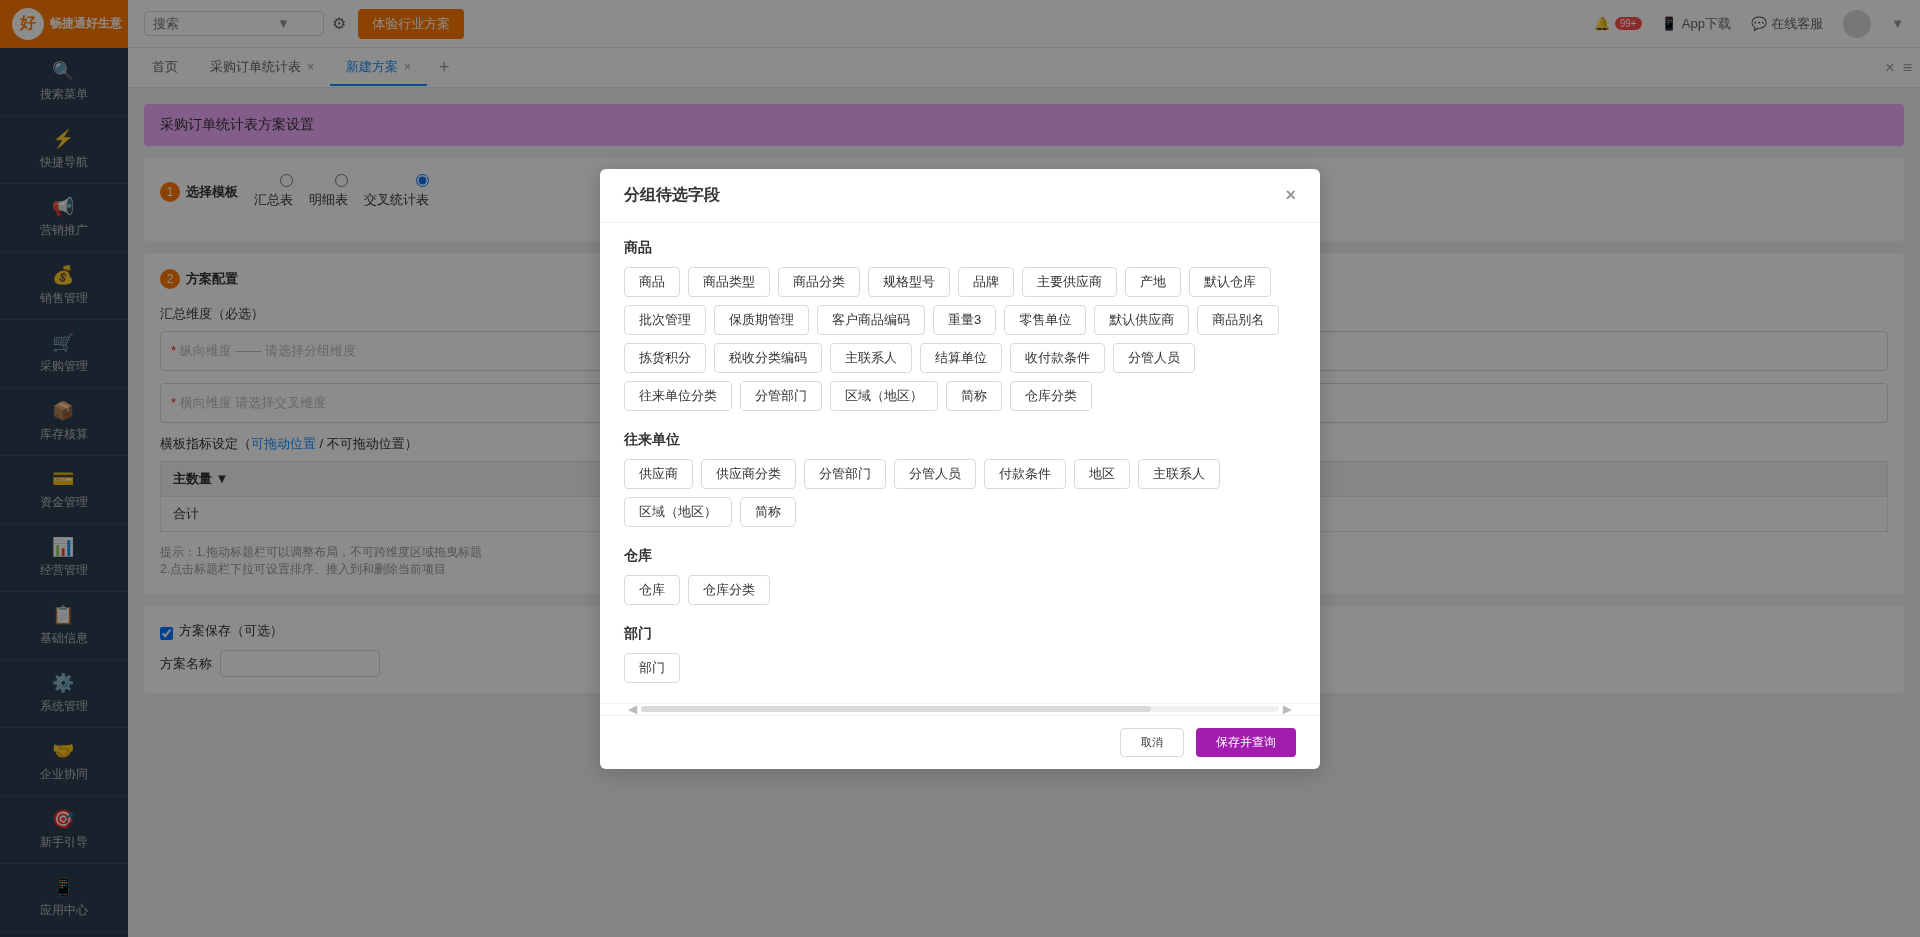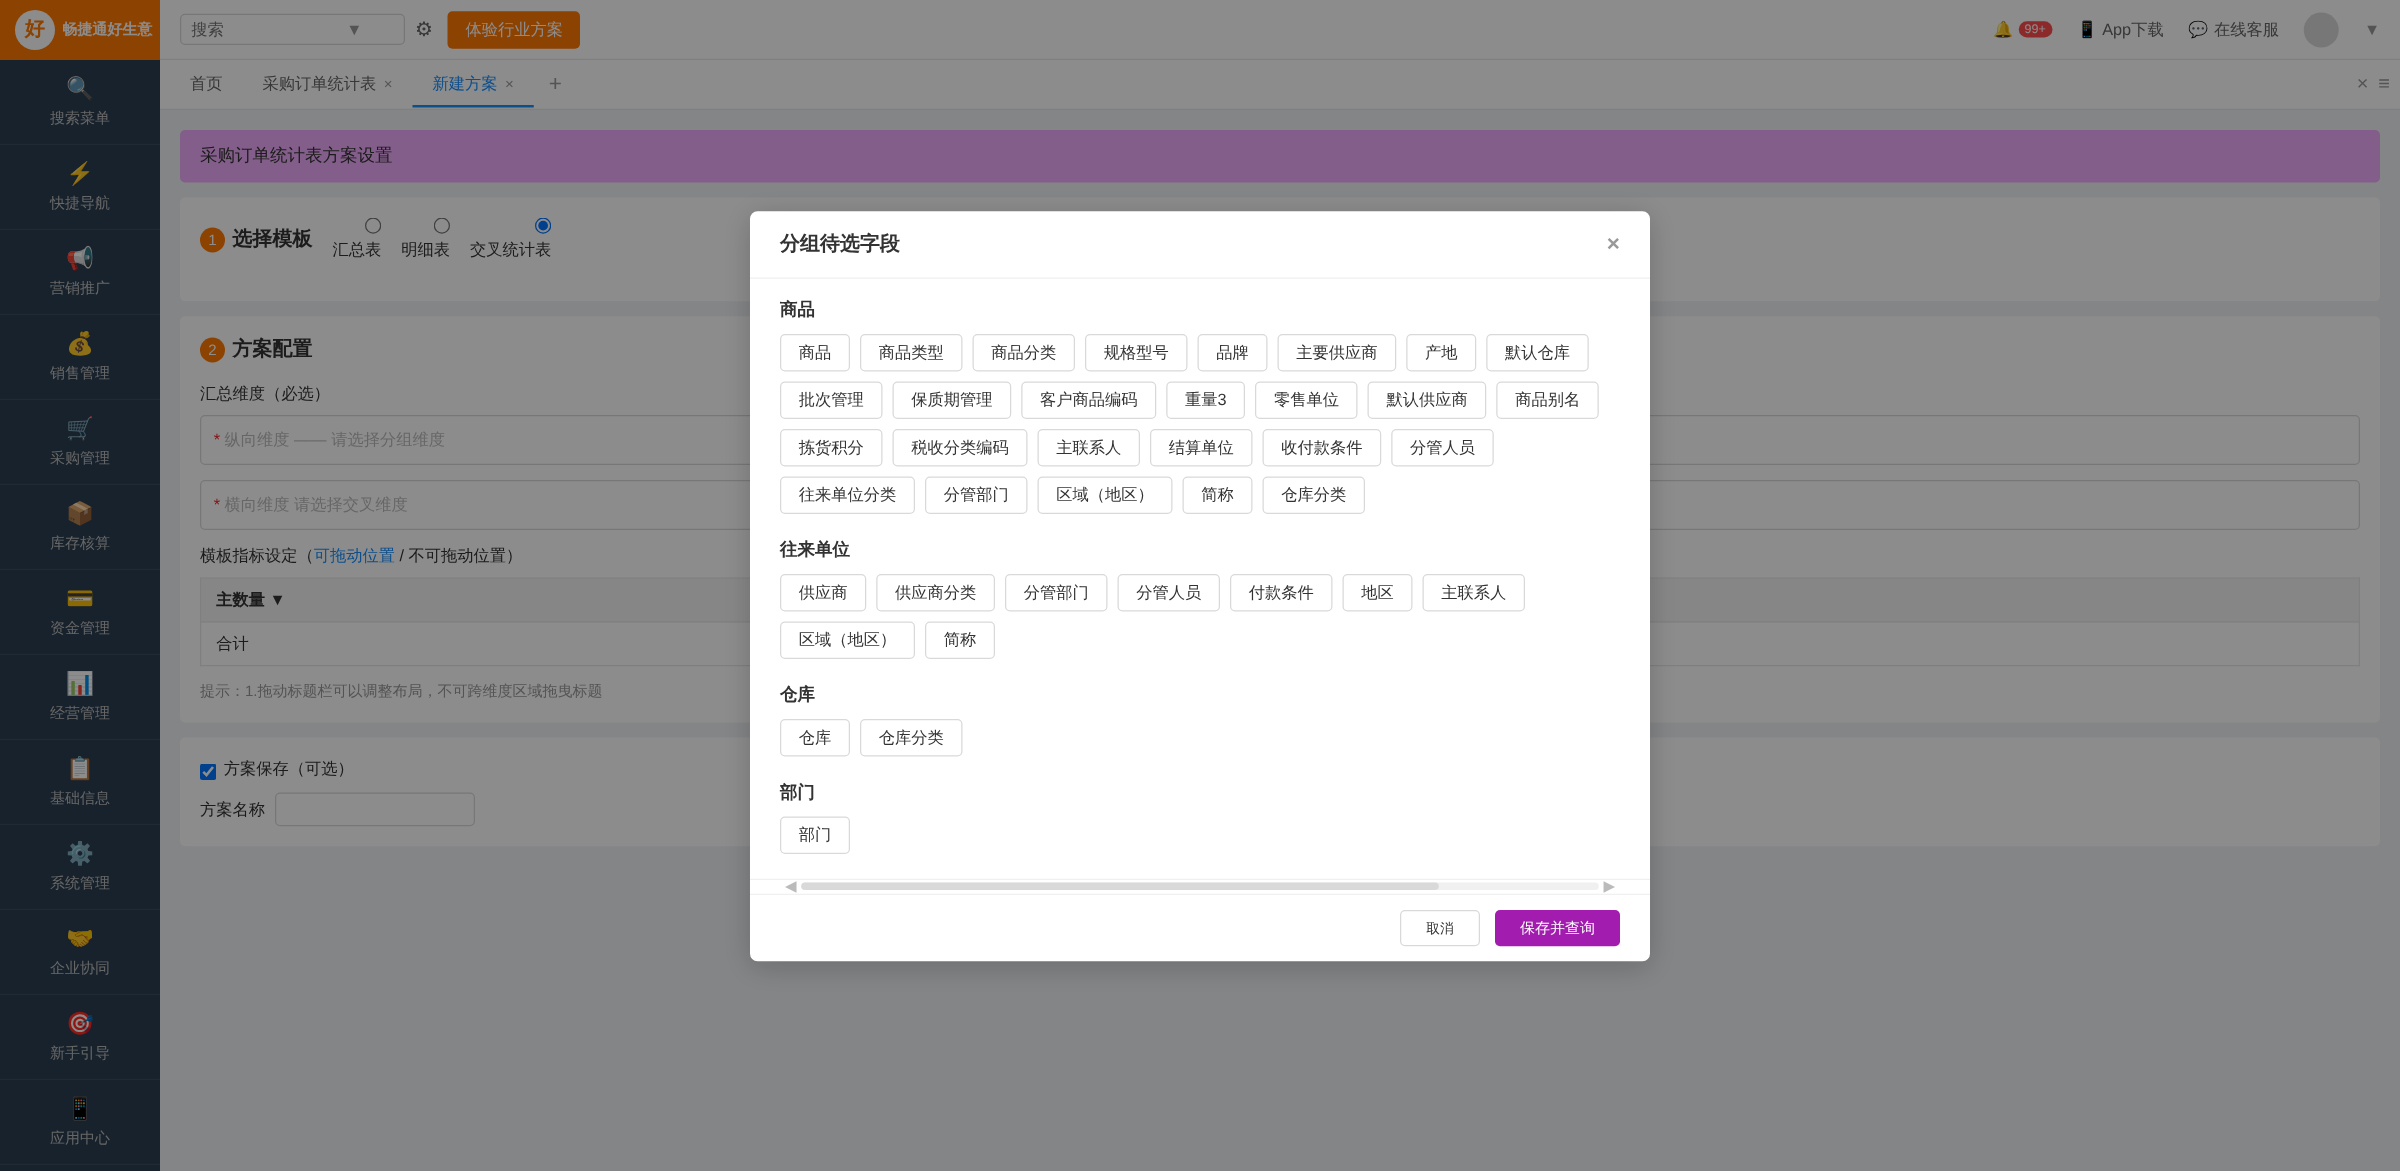--- a/index.html
+++ b/index.html
@@ -96,21 +96,21 @@
       border: 1px solid #d9d9d9; border-radius: 4px; padding: 5px 14px;
       font-size: 13px; color: #333; cursor: pointer; background: #fff;
       white-space: nowrap;
     }
 
     
     .bg-section { background: #fff; border-radius: 4px; padding: 16px; margin-bottom: 12px; }
     .step-bar { display: flex; align-items: center; gap: 16px; margin-bottom: 16px; }
     .step-item { display: flex; align-items: center; gap: 6px; }
     .step-num { width: 20px; height: 20px; background: #ff7800; color: #fff; border-radius: 50%; display: flex; align-items: center; justify-content: center; font-size: 12px; }
-    .step-label { font-size: 16px; color: #333; font-weight: 600; }
+    .step-label { font-size: 13px; color: #333; font-weight: 600; }
     .radio-group { display: flex; gap: 16px; align-items: center; }
     .radio-item { display: flex; align-items: flex-end; gap: 4px; cursor: pointer; font-size: 13px; flex-direction: column; }
 
     
     .modal-body::-webkit-scrollbar { width: 6px; }
     .modal-body::-webkit-scrollbar-thumb { background: #d9d9d9; border-radius: 3px; }
     .modal-scrollbar-x {
       display: flex; align-items: center; height: 12px;
       padding: 0 24px; border-top: 1px solid #f0f0f0;
     }
@@ -285,20 +285,21 @@
       </thead>
       <tbody>
         <tr>
           <td style="border:1px solid #e8e8e8;padding:8px 12px;">合计</td>
           <td style="border:1px solid #e8e8e8;padding:8px 12px;">合计</td>
         </tr>
       </tbody>
     </table>
     <div style="margin-top:12px;font-size:12px;color:#999;">
       <div>提示：1.拖动标题栏可以调整布局，不可跨维度区域拖曳标题</div>
+      <div>2.点击标题栏下拉可设置排序、推入到和删除当前项目</div>
     </div>
   </div>
   <div class="bg-section">
     <label style="display:flex;align-items:flex-end;gap:6px;font-size:13px;">
       <input type="checkbox" checked="" style="">
       <span>方案保存（可选）</span>
     </label>
     <div style="display:flex;align-items:center;gap:8px;margin-top:10px;">
       <span>方案名称</span>
       <input type="text" style="border: 1px solid rgb(217, 217, 217); border-radius: 4px; padding: 5px 10px; width: 160px; font-size: 13px;">

